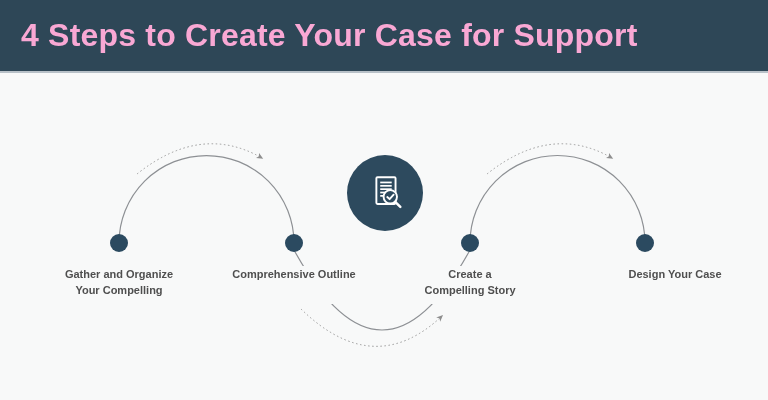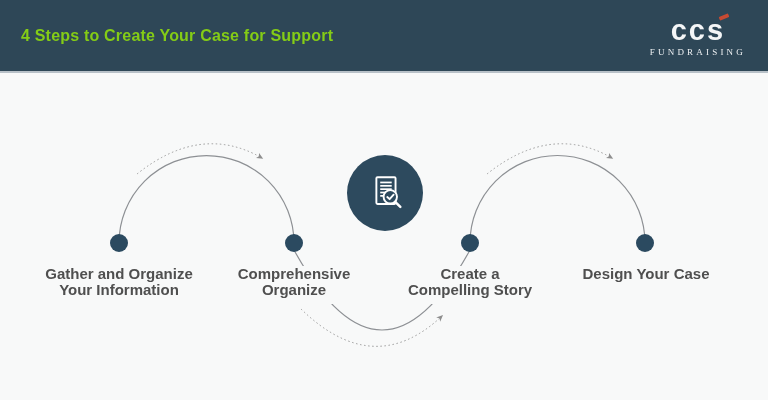--- a/index.html
+++ b/index.html
@@ -9,21 +9,21 @@
     background:#f8f9f9;
   }
   
   .header {
     position:relative; height:73px; background:#2e4757;
     border-bottom:2px solid #b8c1c8;
     display:flex; align-items:center; justify-content:space-between;
     padding:0 22px 0 21px; box-sizing:border-box;
   }
   .title {
-    color:#84cc16; font-size:16px; font-weight:bold; letter-spacing:0.2px;
+    color:#f9a8d4; font-size:32px; font-weight:bold; letter-spacing:0.2px;
   }
   .logo { text-align:center; line-height:1; margin-top:2px; }
   .logo-brand-wrap { position:relative; display:inline-block; }
   .logo-brand {
     color:#f4f6f7; font-size:29px; font-weight:bold; letter-spacing:2px;
     font-family:"Liberation Sans", sans-serif;
   }
   .logo-accent {
     position:absolute; top:-1px; right:-4px; width:10px; height:4px;
     background:#c64a33; transform:rotate(-22deg); border-radius:1px;
@@ -31,48 +31,41 @@
   .logo-sub {
     color:#eef1f3; font-family:"Liberation Serif", serif;
     font-size:9px; letter-spacing:3.2px; margin-top:3px;
   }
   
   .main { position:relative; width:768px; height:325px; }
   .flow-svg { position:absolute; left:0; top:0; }
   .step-label {
     position:absolute; top:193px; width:180px; height:38px;
     background:#f8f9f9; text-align:center;
-    color:#4f4f4f; font-size:15px; font-weight:bold; line-height:16px;
+    color:#4f4f4f; font-size:11px; font-weight:bold; line-height:16px;
     z-index:2;
   }
   .step-label .line { display:block; }
   .lbl-1 { left:29px; }
   .lbl-2 { left:204px; }
   .lbl-3 { left:380px; }
-  .lbl-4 { left:556px; }
+  .lbl-4 { left:585px; }
   .center-badge {
     position:absolute; left:347px; top:82px; width:76px; height:76px;
     border-radius:50%; background:#2d4a5e; z-index:3;
     display:flex; align-items:center; justify-content:center;
   }
 </style>
 </head>
 <body>
 
 <div class="canvas">
 
   <div class="header">
     <div class="title">4 Steps to Create Your Case for Support</div>
-    <div class="logo">
-      <span class="logo-brand-wrap">
-        <span class="logo-brand">ccs</span>
-        <span class="logo-accent"></span>
-      </span>
-      <div class="logo-sub">FUNDRAISING</div>
-    </div>
   </div>
 
   <div class="main">
 
     <svg class="flow-svg" width="768" height="325" viewBox="0 0 768 325">
       <defs>
         <marker id="arrow" viewBox="0 0 10 10" refX="7.5" refY="5" markerWidth="7" markerHeight="7" orient="auto">
           <path d="M0,0.8 L9.5,5 L0,9.2 L2.6,5 z" fill="#8e8e8e"></path>
         </marker>
       </defs>
@@ -100,24 +93,24 @@
         <line x1="19" y1="23.5" x2="25" y2="23.5" stroke="#ffffff" stroke-width="1.8"></line>
         <line x1="19" y1="27" x2="24" y2="27" stroke="#ffffff" stroke-width="1.8"></line>
         <circle cx="29.5" cy="28" r="7" fill="#2d4a5e" stroke="#ffffff" stroke-width="2"></circle>
         <path d="M26.4 28.2 L28.8 30.4 L33 25.8" fill="none" stroke="#ffffff" stroke-width="2" stroke-linecap="round" stroke-linejoin="round"></path>
         <line x1="34.6" y1="33.2" x2="40" y2="38.6" stroke="#ffffff" stroke-width="2.6" stroke-linecap="round"></line>
       </svg>
     </div>
 
     <div class="step-label lbl-1">
       <span class="line">Gather and Organize</span>
-      <span class="line">Your Information</span>
+      <span class="line">Your Compelling</span>
     </div>
     <div class="step-label lbl-2">
-      <span class="line">Comprehensive Organize</span>
+      <span class="line">Comprehensive Outline</span>
     </div>
     <div class="step-label lbl-3">
       <span class="line">Create a</span>
       <span class="line">Compelling Story</span>
     </div>
     <div class="step-label lbl-4">
       <span class="line">Design Your Case</span>
     </div>
 
   </div>

